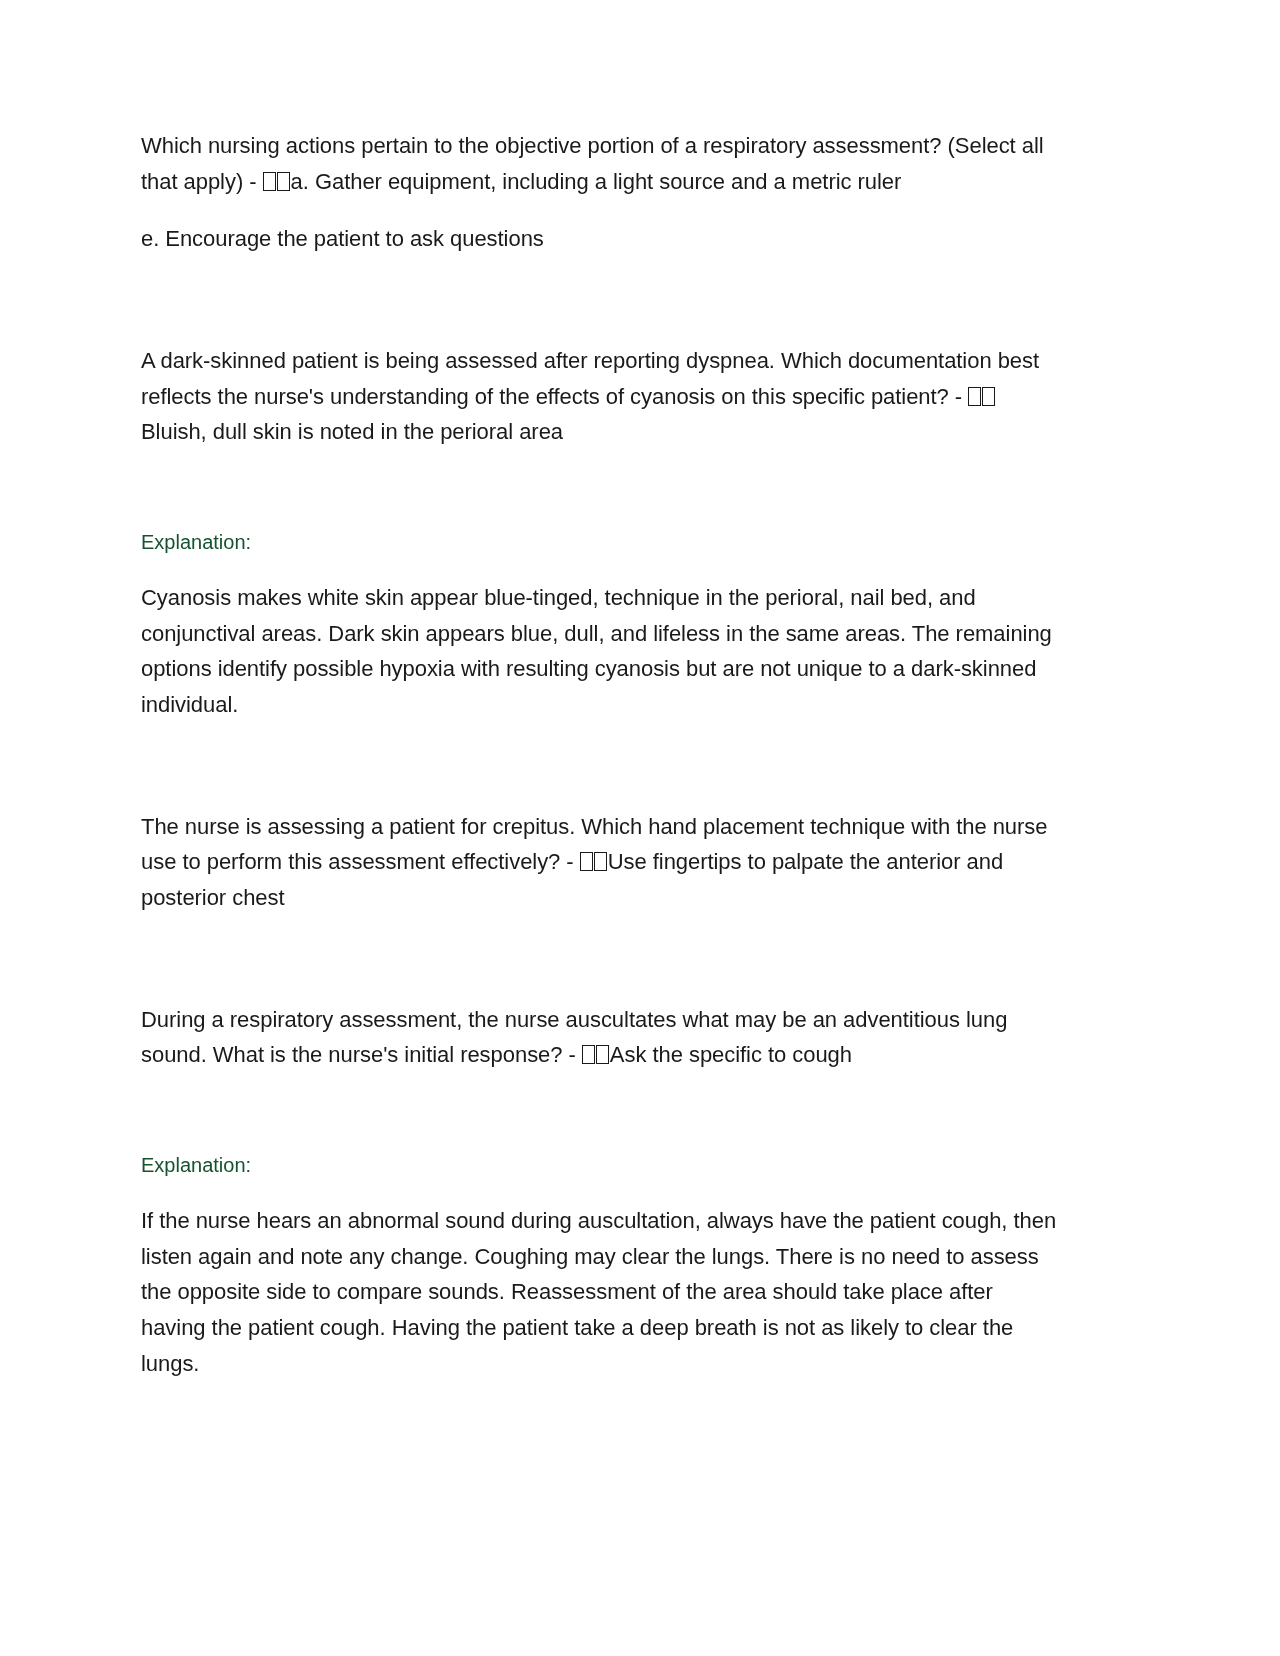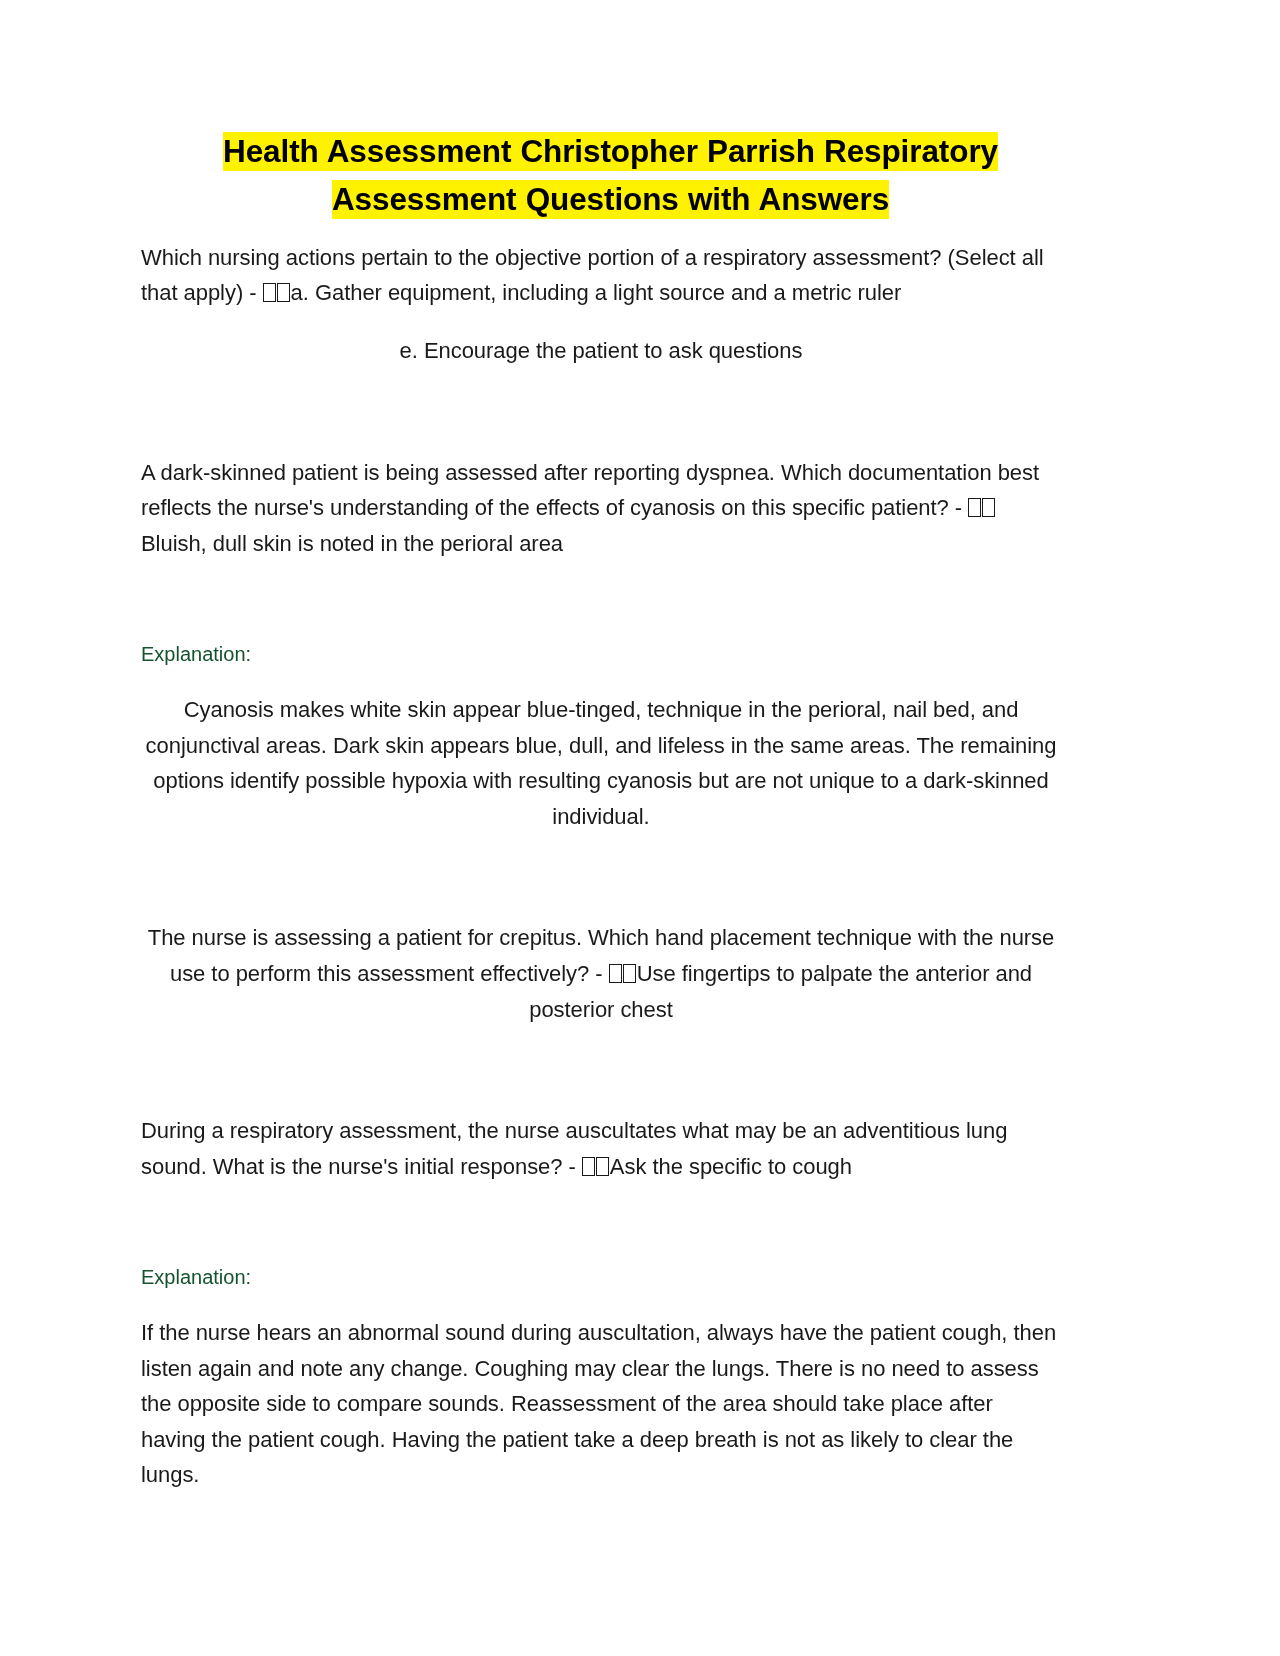--- a/index.html
+++ b/index.html
@@ -46,21 +46,20 @@
     max-width: 920px;
   }
   .body-block.tight {
     margin-bottom: 22px;
   }
   .body-block.gap-lg {
     margin-bottom: 76px;
   }
   .body-block.gap-xl {
     margin-bottom: 86px;
-    text-align: center;
   }
   .body-block.gap-sm {
     margin-bottom: 18px;
   }
   .label-block {
     margin: 0 0 22px 0;
     font-size: 20px;
     line-height: 1.62;
     color: #14532d;
   }
@@ -76,21 +75,20 @@
     border: 1.4px solid #1a1a1a;
     vertical-align: -2px;
     margin-right: 1px;
   }
 </style>
 </head>
 <body>
 
 <div class="page">
 
-  <h1 class="doc-title"><span class="hl">Health Assessment Christopher Parrish Respiratory</span><br><span class="hl">Assessment Questions with Answers</span></h1>
 
   <p class="body-block tight"><span>Which nursing actions pertain to the objective portion of a respiratory assessment? (Select all that apply) - </span><span class="tofu"><span class="tofu-box"></span><span class="tofu-box"></span></span><span>a. Gather equipment, including a light source and a metric ruler</span></p>
 
 
   <p class="body-block gap-xl">e. Encourage the patient to ask questions</p>
 
   <p class="body-block gap-lg"><span>A dark-skinned patient is being assessed after reporting dyspnea. Which documentation best reflects the nurse's understanding of the effects of cyanosis on this specific patient? - </span><span class="tofu"><span class="tofu-box"></span><span class="tofu-box"></span></span><span>Bluish, dull skin is noted in the perioral area</span></p>
 
   <p class="label-block">Explanation:</p>
 

